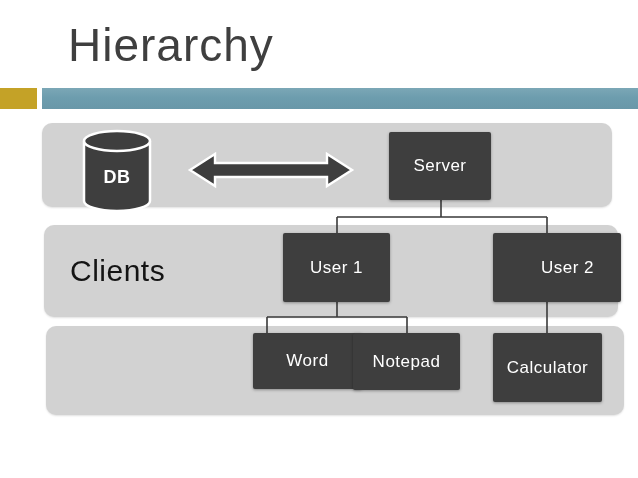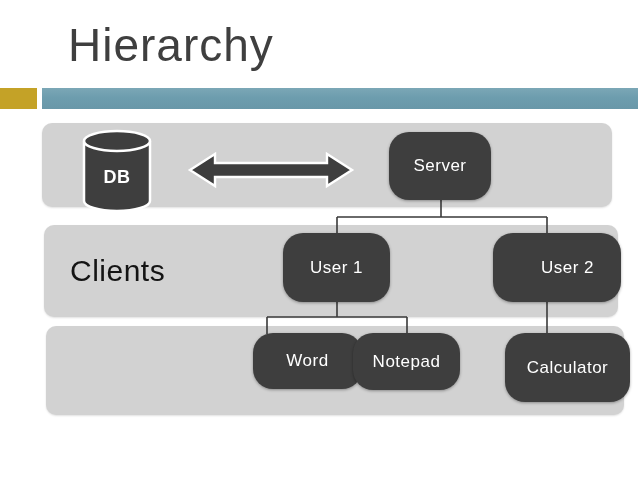--- a/index.html
+++ b/index.html
@@ -35,29 +35,29 @@
   .band-servers{left:42px;top:123px;width:570px;height:84px;}
   .band-clients{left:44px;top:225px;width:574px;height:92px;}
   .band-apps{left:46px;top:326px;width:578px;height:89px;}
 
   .connectors{position:absolute;left:0;top:0;width:638px;height:478px;}
   .connectors path{fill:none;stroke:var(--connector);stroke-width:1.6px;}
 
   .node{
     position:absolute;display:flex;align-items:center;justify-content:center;
     background:var(--node-dark);color:var(--node-text);
-    border-radius:20px;font-size:17px;letter-spacing:0.5px;
+    border-radius:2px;font-size:17px;letter-spacing:0.5px;
     box-shadow:0 1px 3px rgba(0,0,0,0.35);
   }
   .node.server{left:389px;top:132px;width:102px;height:68px;}
   .node.user1{left:283px;top:233px;width:107px;height:69px;}
   .node.user2{left:493px;top:233px;width:107px;height:69px;padding-left:21px;}
   .node.word{left:213px;top:333px;width:109px;height:56px;margin-left:40px;}
   .node.notepad{left:353px;top:333px;width:107px;height:57px;}
-  .node.calculator{left:505px;top:333px;width:125px;height:69px;text-align:right;}
+  .node.calculator{left:493px;top:333px;width:109px;height:69px;text-align:right;}
 
   .row-label{
     position:absolute;display:flex;align-items:center;
     font-size:30px;color:var(--row-label-text);letter-spacing:0.5px;
   }
   .row-label.clients{left:70px;top:225px;height:92px;}
   .row-label.apps{left:86px;top:326px;height:89px;}
 
   .db-icon{position:absolute;left:80px;top:129px;}
   .db-icon path,.db-icon ellipse{fill:var(--node-dark);stroke:#fff;stroke-width:2.5;}

